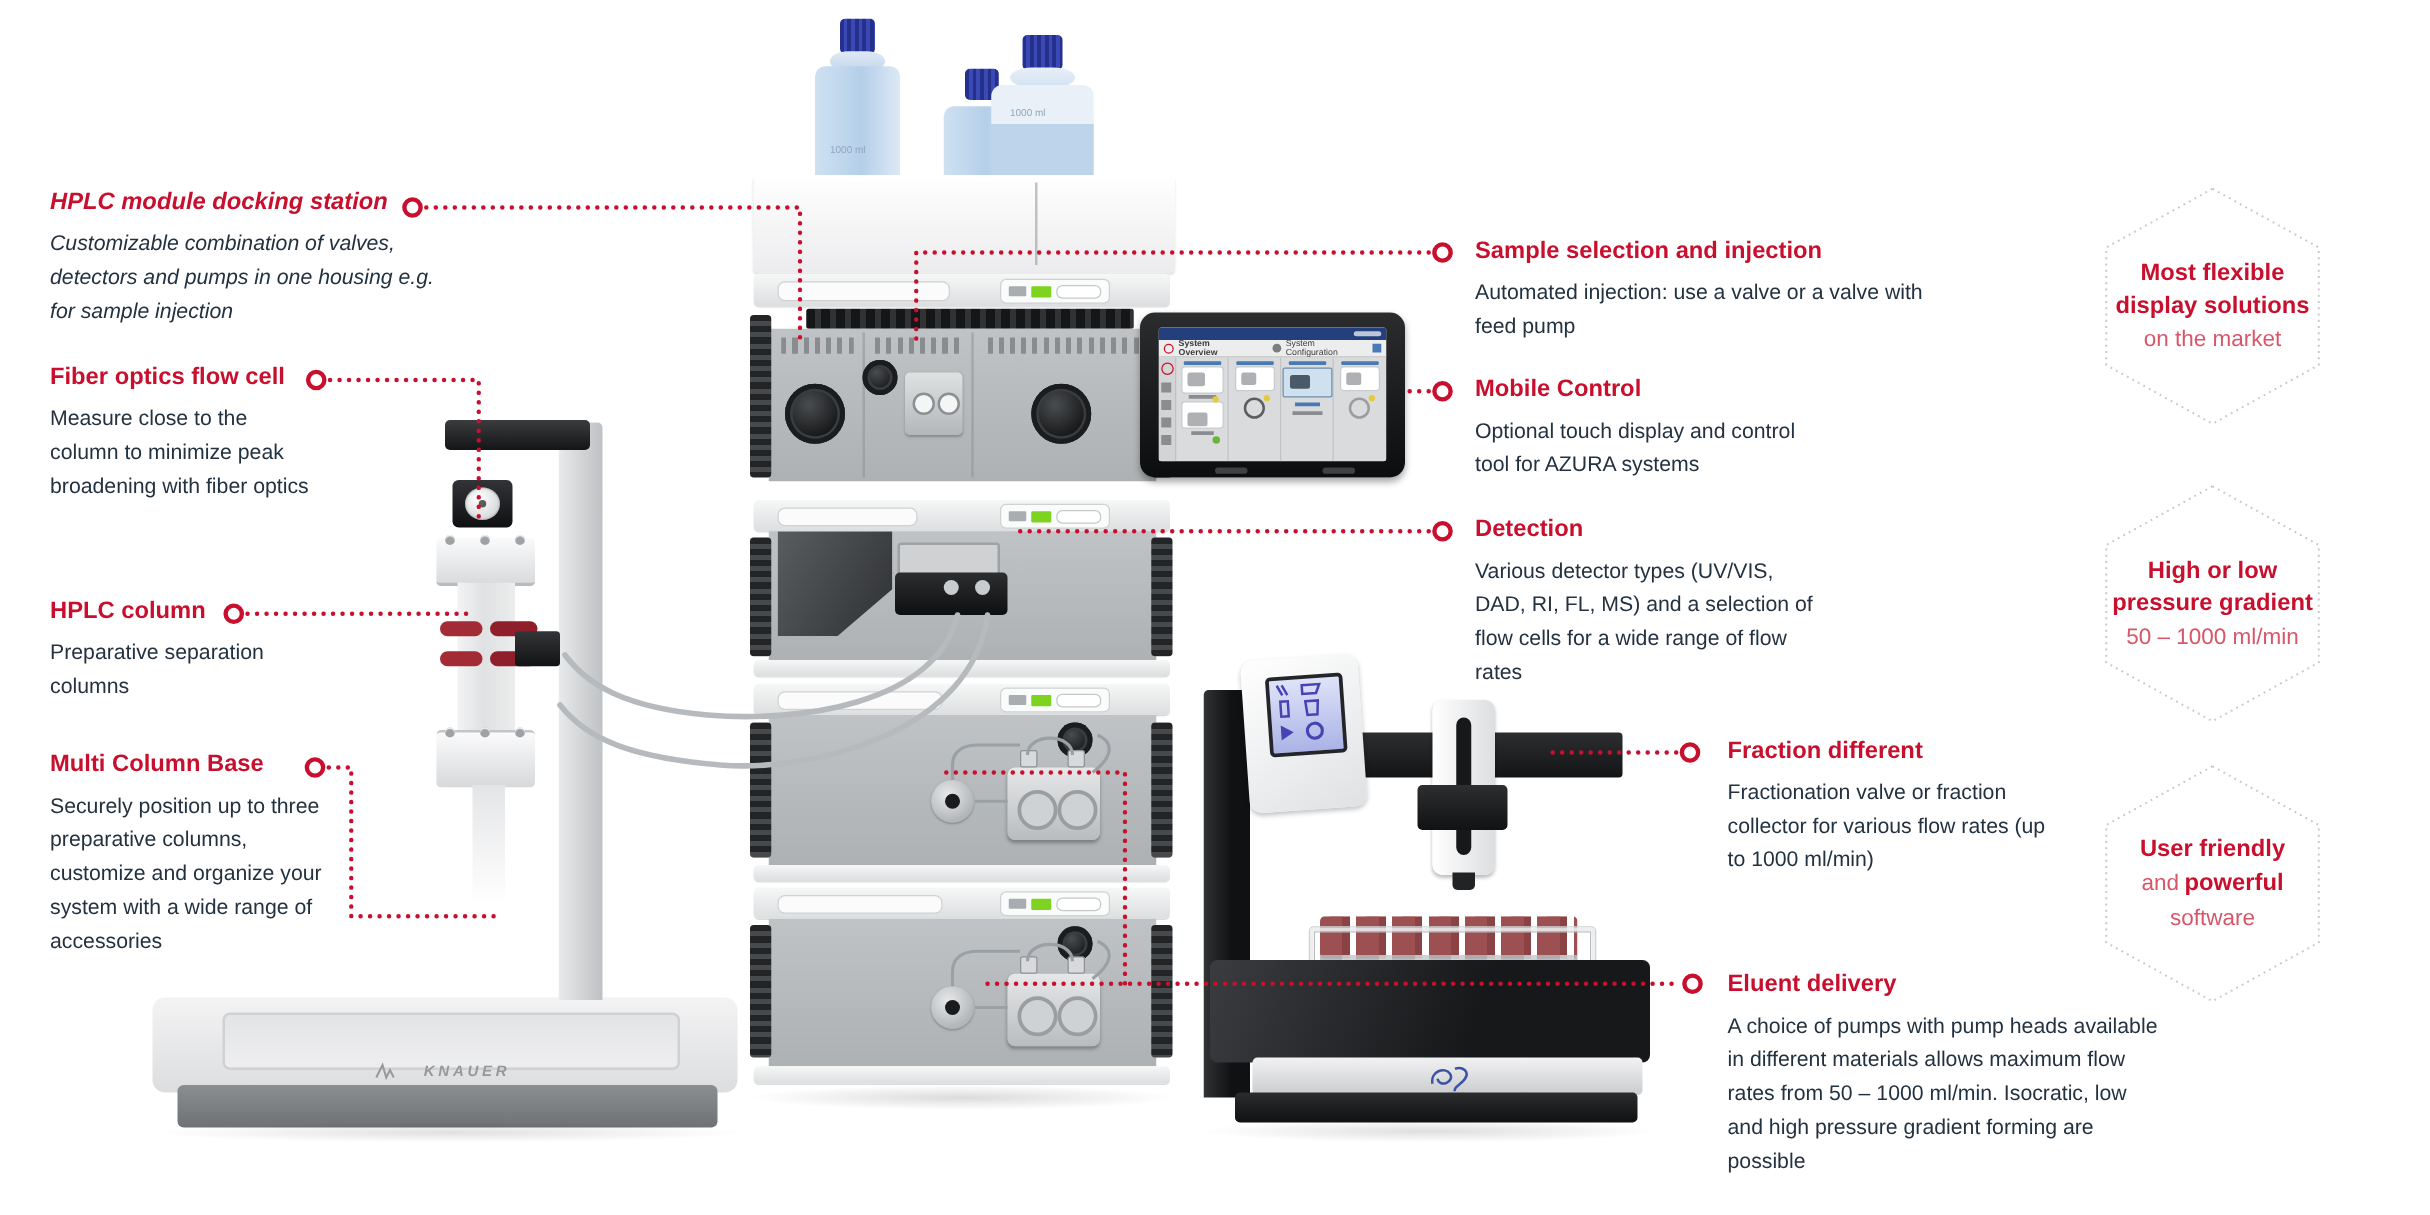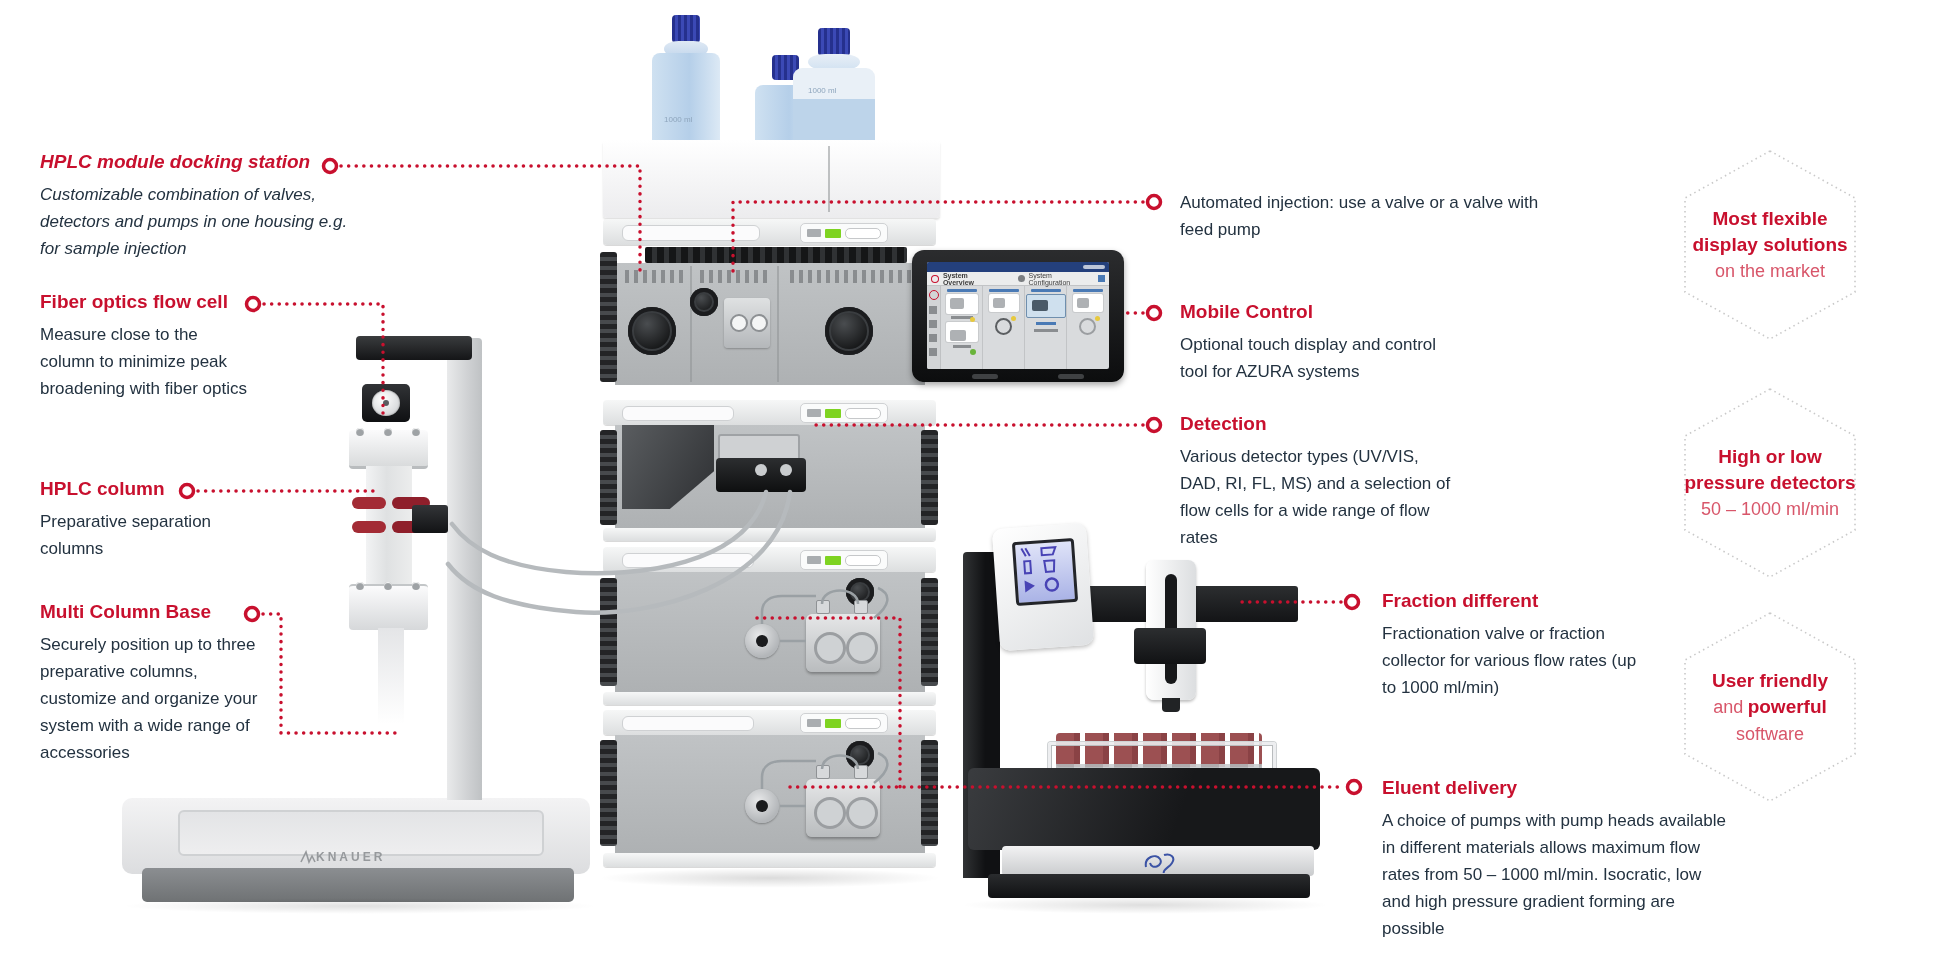--- a/index.html
+++ b/index.html
@@ -40,21 +40,21 @@
 </style>
 </head>
 <body>
 
 <div id="stage">
 
   <div class="abs" style="left:122px;top:798px;width:468px;height:76px;background:linear-gradient(#f3f3f4,#dcdddf);border-radius:10px;"></div>
   <div class="abs" style="left:178px;top:810px;width:362px;height:42px;background:linear-gradient(#e3e4e6,#eeeeef);border:2px solid #cfd1d3;border-radius:6px;"></div>
   <div class="abs" style="left:142px;top:868px;width:432px;height:34px;background:linear-gradient(#8b8e91,#6f7274);border-radius:5px;"></div>
   <div class="abs" style="left:120px;top:898px;width:480px;height:16px;background:radial-gradient(ellipse at center,rgba(0,0,0,.12),rgba(0,0,0,0) 70%);"></div>
-  <div class="abs" style="left:300px;top:848px;width:120px;height:18px;display:flex;align-items:center;gap:0;">
+  <div class="abs" style="left:300px;top:848px;width:120px;height:18px;display:flex;align-items:center;gap:23px;font-style:italic;">
     <svg width="16" height="14">
       <polyline points="1,12 6,2 9,12 12,6 15,12" fill="none" stroke="#96999c" stroke-width="1.6"></polyline>
     </svg>
     <span style="font-size:12px;letter-spacing:3px;color:#96999c;font-weight:bold;">KNAUER</span>
   </div>
   <div class="abs" style="left:447px;top:338px;width:35px;height:462px;background:linear-gradient(90deg,#e9eaeb,#cfd1d3 60%,#bfc2c4);border-radius:4px 4px 0 0;"></div>
   <div class="abs" style="left:356px;top:336px;width:116px;height:24px;background:linear-gradient(#3a3c3e,#141517);border-radius:4px;"></div>
   <div class="abs" style="left:362px;top:384px;width:48px;height:38px;background:linear-gradient(#313336,#0f1012);border-radius:5px;"></div>
   <div class="abs" style="left:372px;top:390px;width:28px;height:26px;border-radius:50%;background:radial-gradient(circle at 40% 35%,#ffffff,#d8dadc 70%);box-shadow:inset 0 0 2px #777;"></div>
   <div class="abs" style="left:383px;top:400px;width:6px;height:6px;border-radius:50%;background:#5a5d60;"></div>
@@ -328,20 +328,21 @@
   <div class="callout" style="left:40px;top:477px;width:220px;">
     <p class="ct">HPLC column</p>
     <div class="cd" style="width:200px;">Preparative separation columns</div>
   </div>
   <div class="callout" style="left:40px;top:600px;width:240px;">
     <p class="ct">Multi Column Base</p>
     <div class="cd" style="width:232px;">Securely position up to three preparative columns, customize and organize your system with a wide range of accessories</div>
   </div>
 
   <div class="callout" style="left:1180px;top:189px;width:400px;">
+    <p class="ct">Sample selection and injection</p>
     <div class="cd" style="width:392px;">Automated injection: use a valve or a valve with feed pump</div>
   </div>
   <div class="callout" style="left:1180px;top:412px;width:290px;">
     <p class="ct">Detection</p>
     <div class="cd" style="width:272px;">Various detector types (UV/VIS, DAD, RI, FL, MS) and a selection of flow cells for a wide range of flow rates</div>
   </div>
   <div class="callout" style="left:1180px;top:300px;width:300px;">
     <p class="ct">Mobile Control</p>
     <div class="cd" style="width:264px;">Optional touch display and control tool for AZURA systems</div>
   </div>
@@ -363,21 +364,21 @@
       <span class="hb">display solutions</span>
       <span class="hl">on the market</span>
     </div>
   </div>
   <div class="hex" style="left:1684px;top:388px;">
     <svg width="172" height="190">
       <polygon points="86,1 171,48 171,142 86,189 1,142 1,48" fill="none" stroke="#C9C9C9" stroke-width="1.6" stroke-dasharray="1.5 3.5"></polygon>
     </svg>
     <div class="txt">
       <span class="hb">High or low</span>
-      <span class="hb">pressure detectors</span>
+      <span class="hb">pressure gradient</span>
       <span class="hl">50 – 1000 ml/min</span>
     </div>
   </div>
   <div class="hex" style="left:1684px;top:612px;">
     <svg width="172" height="190">
       <polygon points="86,1 171,48 171,142 86,189 1,142 1,48" fill="none" stroke="#C9C9C9" stroke-width="1.6" stroke-dasharray="1.5 3.5"></polygon>
     </svg>
     <div class="txt">
       <span class="hb">User friendly</span>
       <span>

